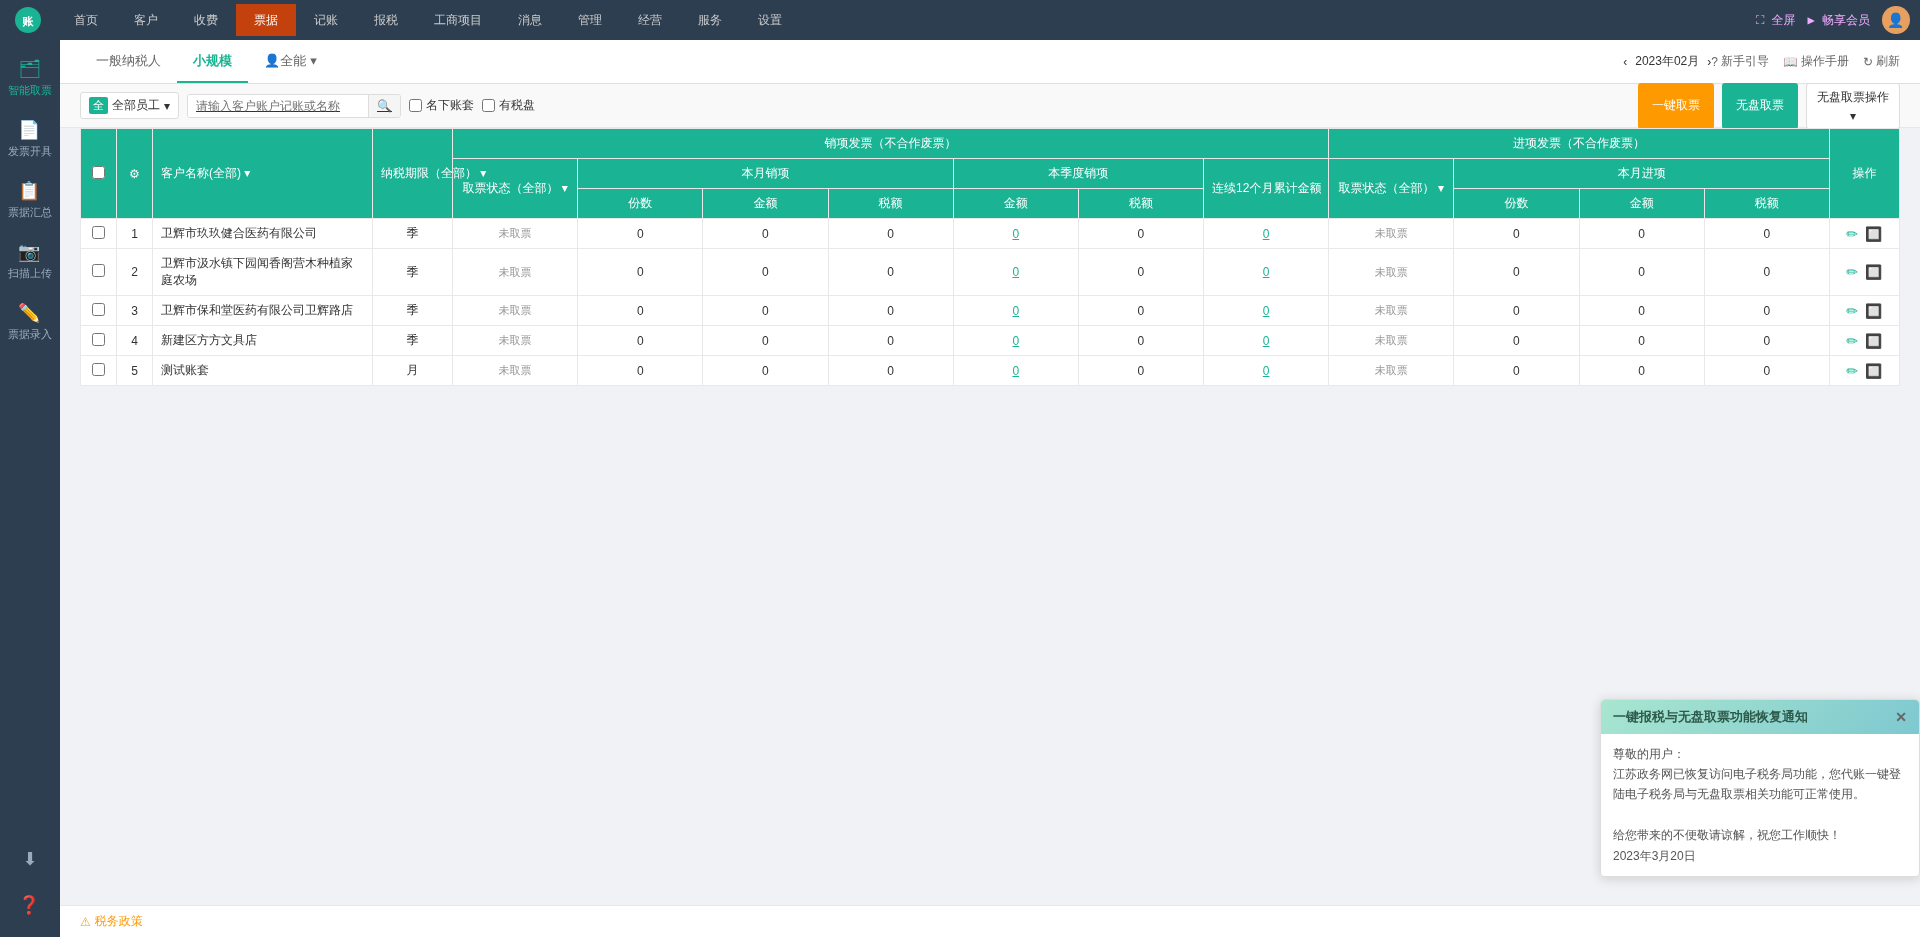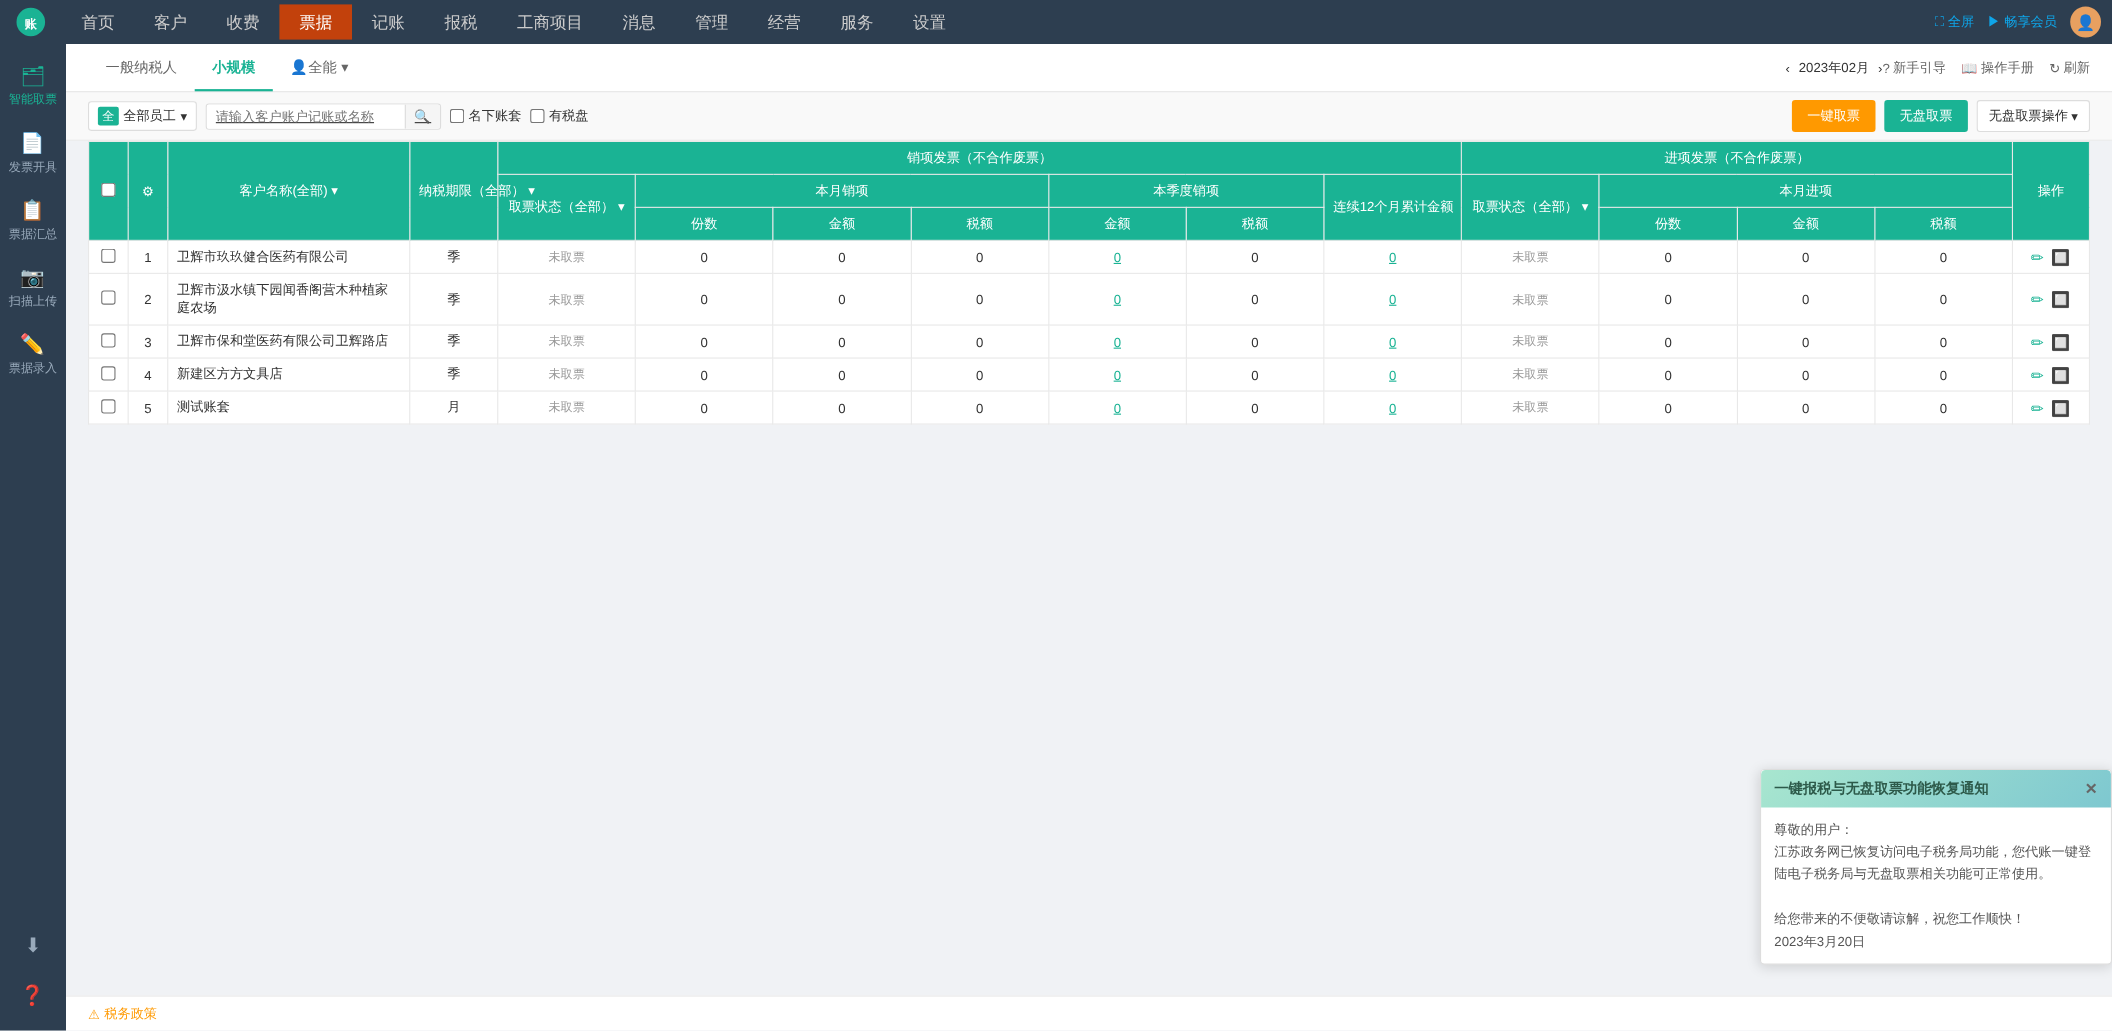--- a/index.html
+++ b/index.html
@@ -20,32 +20,32 @@
       margin-right: 10px;
       display: flex; align-items: center; justify-content: center;
     }
     .top-nav .logo svg { width: 28px; height: 28px; }
     .top-nav .nav-items { display: flex; flex: 1; }
     .top-nav .nav-item {
       padding: 0 18px;
       height: 32px;
       display: flex; align-items: center;
       cursor: pointer;
-      font-size: 15px;
+      font-size: 12px;
       color: #ccc;
     }
     .top-nav .nav-item.active {
       background: #c2410c;
       color: #fff;
     }
     .top-nav .nav-right {
       display: flex; align-items: center; gap: 12px;
     }
     .top-nav .nav-right span {
-      color: #0ea5e9; font-size: 12px; cursor: pointer;
+      color: #f0abfc; font-size: 12px; cursor: pointer; font-family: Liberation Mono, monospace;
     }
     .top-nav .avatar {
       width: 28px; height: 28px; border-radius: 50%;
       background: #e8a060;
       display: flex; align-items: center; justify-content: center;
       color: #fff; font-size: 14px;
     }
 
     
     .main-layout {
@@ -164,21 +164,21 @@
       cursor: pointer;
     }
     .btn-default {
       background: #fff;
       color: #333;
       border: 1px solid #ddd;
       border-radius: 3px;
       padding: 5px 10px;
       font-size: 12px;
       cursor: pointer;
-      display: flex; align-items: center; gap: 3px;
+      display: flex; align-items: center; gap: 3px; flex-direction: column;
     }
 
     
     .table-container {
       flex: 1;
       overflow: auto;
       padding: 0 20px 10px;
       background: #f0f2f5;
     }
     table {
@@ -200,21 +200,21 @@
       white-space: nowrap;
     }
     td { color: #333; }
     .th-group {
       background: #1ab394;
       color: #fff;
       text-align: center;
     }
     .col-checkbox { width: 36px; }
     .col-num { width: 36px; }
-    .col-name { width: 220px; text-align: center; }
+    .col-name { width: 220px; text-align: left; }
     .col-period { width: 80px; }
     .col-status { width: 80px; }
     .col-count { width: 60px; }
     .col-amount { width: 80px; }
     .col-tax { width: 80px; }
     .col-ops { width: 70px; }
 
     .tag-wei { color: #999; font-size: 11px; }
     .link-0 { color: #1ab394; text-decoration: underline; cursor: pointer; }
     .op-icon { cursor: pointer; color: #1ab394; font-size: 14px; margin: 0 2px; }

